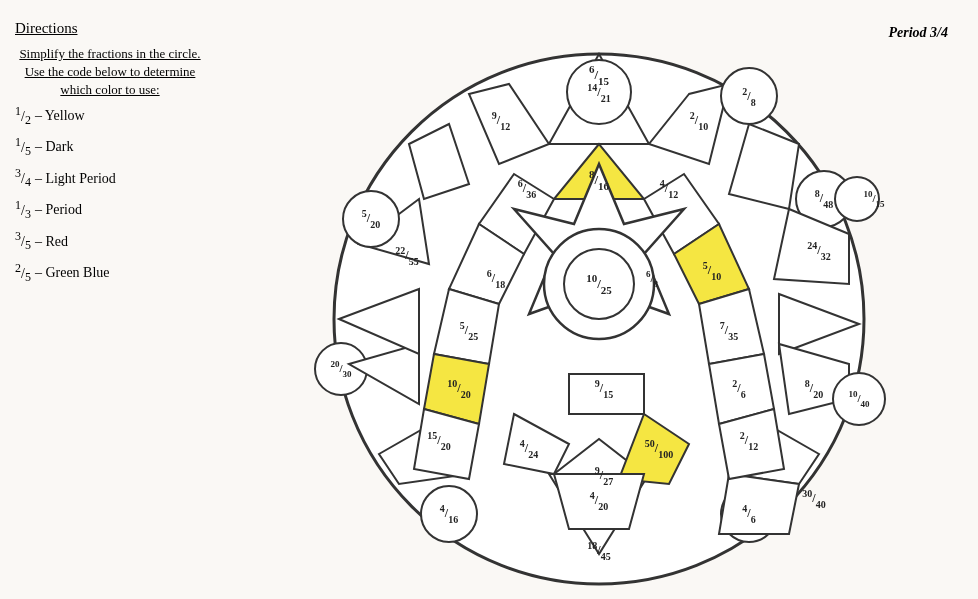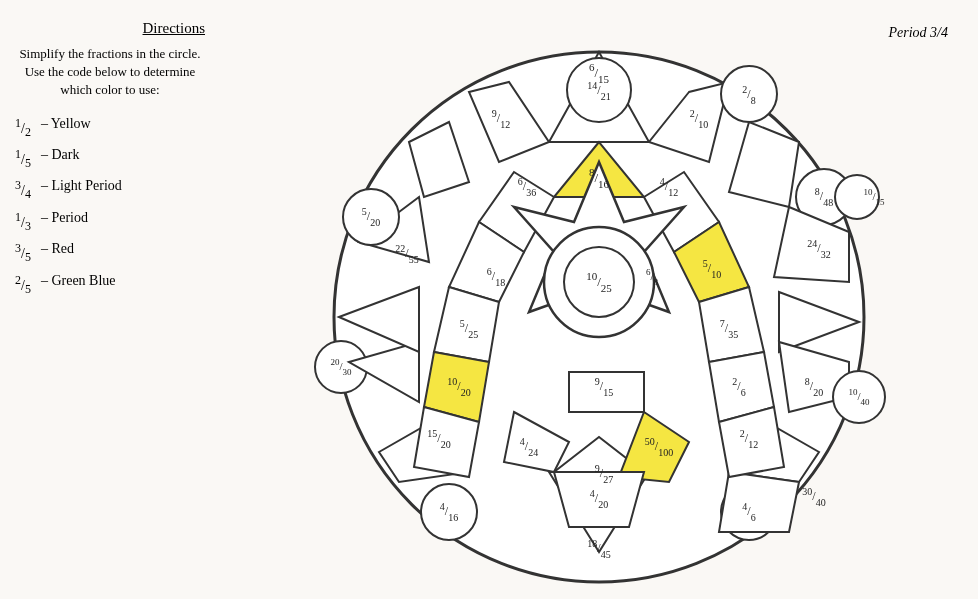--- a/index.html
+++ b/index.html
@@ -21,39 +21,40 @@
     }
 
     
     .instructions {
       width: 220px;
       padding: 20px 15px;
       flex-shrink: 0;
     }
 
     .directions-title {
-      text-align: right;
+      text-align: left;
       text-decoration: underline;
       font-size: 15px;
       margin-bottom: 8px;
     }
 
     .simplify-text {
       font-size: 13px;
       text-align: center;
       line-height: 1.4;
-      margin-bottom: 16px;
+      margin-bottom: 4px;
+      text-decoration: underline;
     }
 
     .color-item {
       font-size: 14px;
       margin-bottom: 7px;
       display: flex;
-      align-items: flex-start;
-      gap: 10px;
+      align-items: center;
+      gap: 4px;
     }
 
     .fraction-sup {
       font-size: 12px;
       vertical-align: super;
     }
     .fraction-sub {
       font-size: 12px;
       vertical-align: sub;
     }
@@ -64,24 +65,25 @@
       top: 5px;
       right: 30px;
       font-size: 14px;
       font-style: italic;
     }
 
     
     .circle-area {
       flex: 1;
       display: flex;
-      align-items: center;
+      align-items: flex-end;
       justify-content: center;
       position: relative;
       margin-top: 20px;
+      font-weight: bold;
     }
 
     svg text {
       font-family: 'Times New Roman', serif;
     }
 
     
     .dot {
       width: 10px;
       height: 10px;

